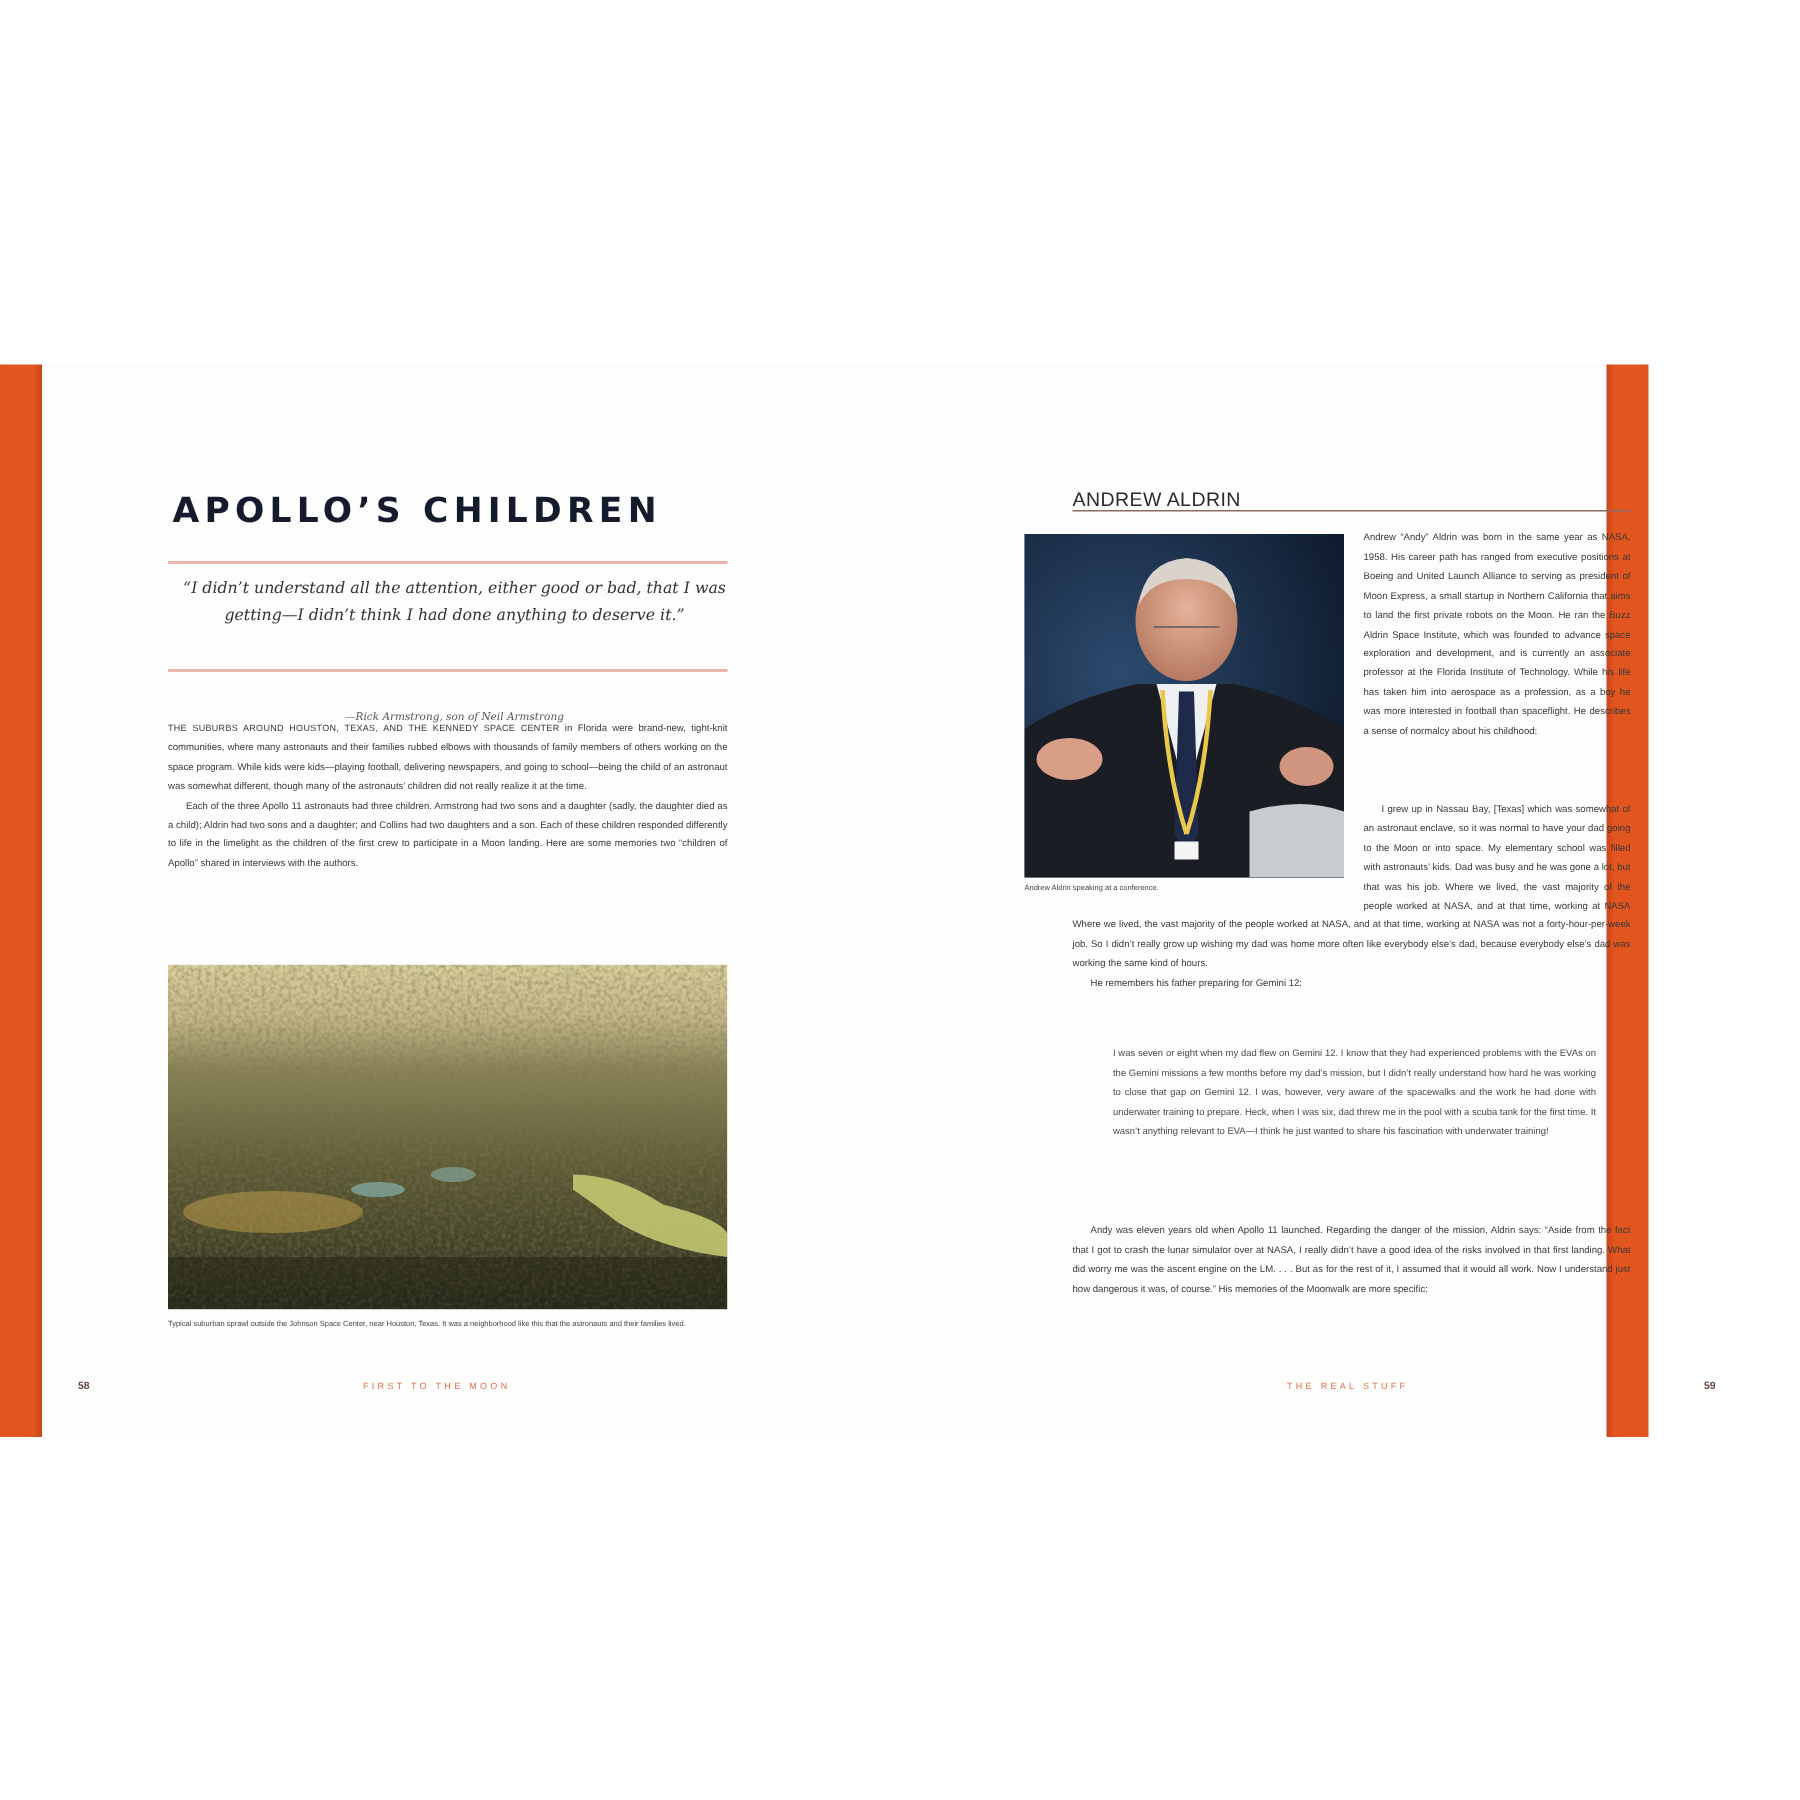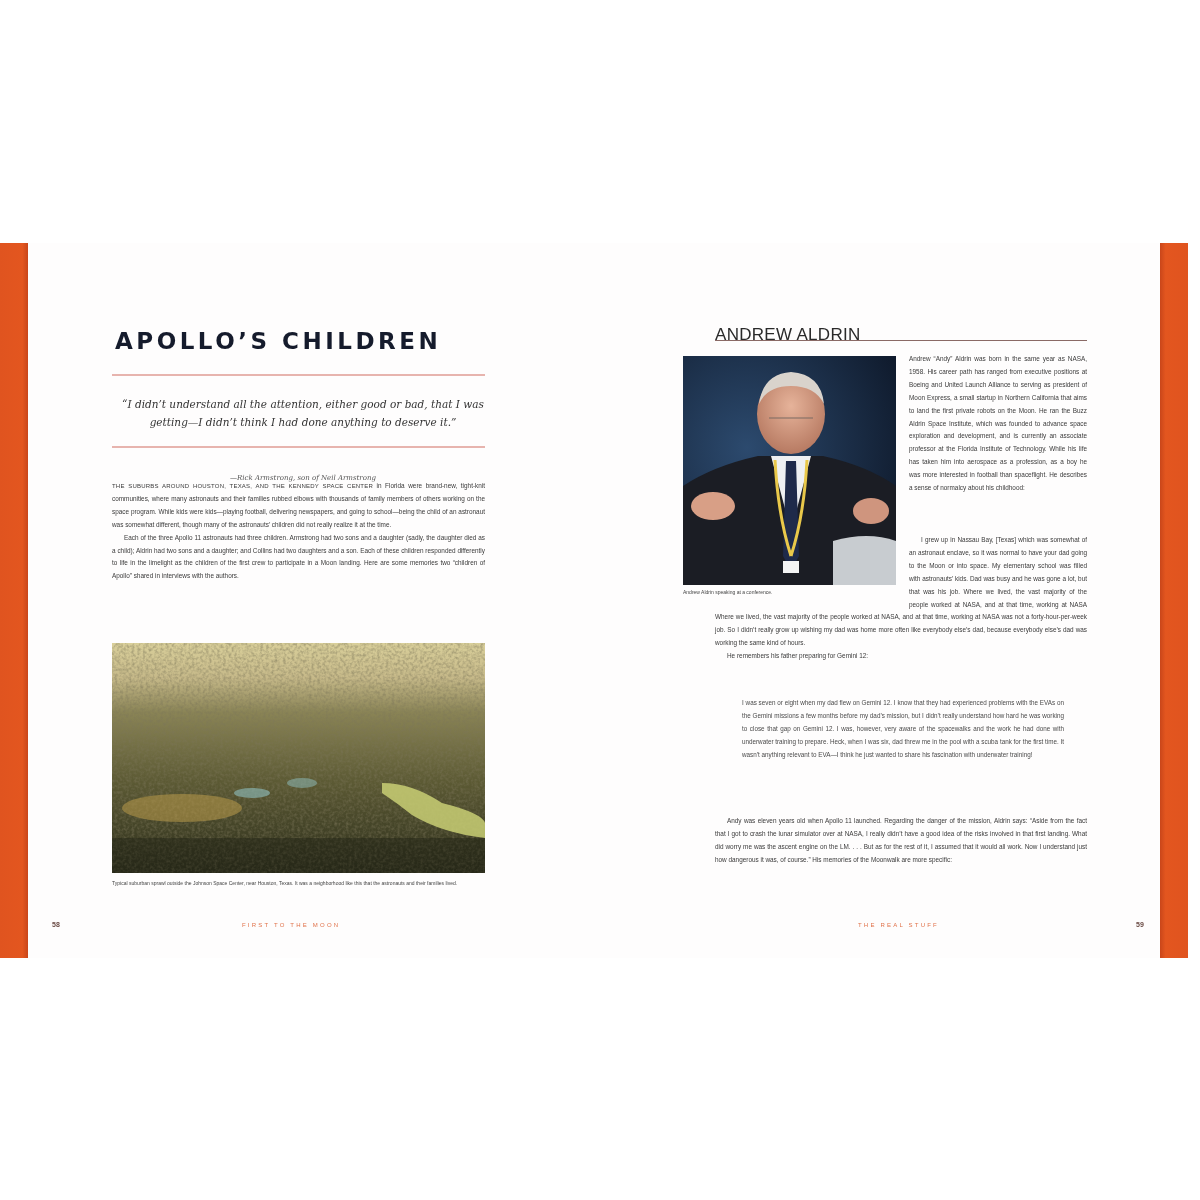--- a/index.html
+++ b/index.html
@@ -1,41 +1,41 @@
 <!DOCTYPE html>
 <html><head>
 <meta charset="utf-8">
 <style>
   html, body { margin:0; padding:0; }
   body { width:1200px; height:1200px; background:#ffffff; position:relative; overflow:hidden; font-family:"Liberation Sans", sans-serif; }
-  .spread { position:absolute; left:0; top:243px; width:1188px; height:715px; background:#fefdfd; }
+  .spread { position:absolute; left:0; top:243px; width:1099px; height:715px; background:#fefdfd; }
   .edge { position:absolute; top:0; width:28px; height:715px; background:linear-gradient(90deg,#e0541f,#e3561f 80%,#c9461a); }
   .edge.left { left:0; }
   .edge.right { right:0; width:28px; background:linear-gradient(90deg,#c9461a,#e3561f 20%,#e0541f); }
   .page { position:absolute; top:0; height:715px; }
   .page.left { left:28px; width:572px; }
   .page.right { left:600px; width:572px; }
 
   .title { position:absolute; left:87px; top:85px; width:370px; font-family:"DejaVu Sans", sans-serif; font-weight:bold; font-size:23px; letter-spacing:3.5px; color:#151b2c; white-space:nowrap; }
   .rule { position:absolute; height:2px; background:#e7b4ae; }
-  .epigraph { position:absolute; left:90px; top:140px; width:370px; text-align:center; font-family:"DejaVu Serif", serif; font-style:italic; font-size:10.5px; line-height:18px; color:#333;margin-top:12px; }
+  .epigraph { position:absolute; left:90px; top:140px; width:370px; text-align:center; font-family:"DejaVu Serif", serif; font-style:italic; font-size:10.5px; line-height:18px; color:#333; }
   .attrib { position:absolute; left:90px; top:187px; width:370px; text-align:center; font-family:"DejaVu Serif", serif; font-style:italic; font-size:7px; color:#555;margin-top:44px; }
 
   .body-text { position:absolute; font-size:6.4px; line-height:12.9px; color:#3a3a3a; text-align:justify; }
   .body-text p { margin:0; }
   .body-text p.indent { text-indent:12px; }
   .lead { text-transform:uppercase; font-size:6px; letter-spacing:0.2px; }
 
   .photo { position:absolute; overflow:hidden; }
   .caption { position:absolute; font-size:5px; line-height:9px; color:#444; }
 
   .folio { position:absolute; top:678px; font-size:7px; color:#6a4a44; font-weight:bold; }
   .running { position:absolute; top:679px; font-size:6px; letter-spacing:2.2px; color:#e0724a; }
 
-  .subhead { position:absolute; left:115px; top:82px; font-size:17px; color:#2a2a2a; letter-spacing:0.3px; }
+  .subhead { position:absolute; left:115px; top:82px; font-size:13px; color:#2a2a2a; letter-spacing:0.3px; }
   .blockquote { position:absolute; left:142px; top:454px; width:322px; font-size:6.3px; line-height:12.9px; color:#4a4a4a; text-align:justify; }
 </style>
 </head>
 <body>
 
 <div class="spread">
   <div class="edge left"></div>
   <div class="edge right"></div>
 
   <div class="page left">

